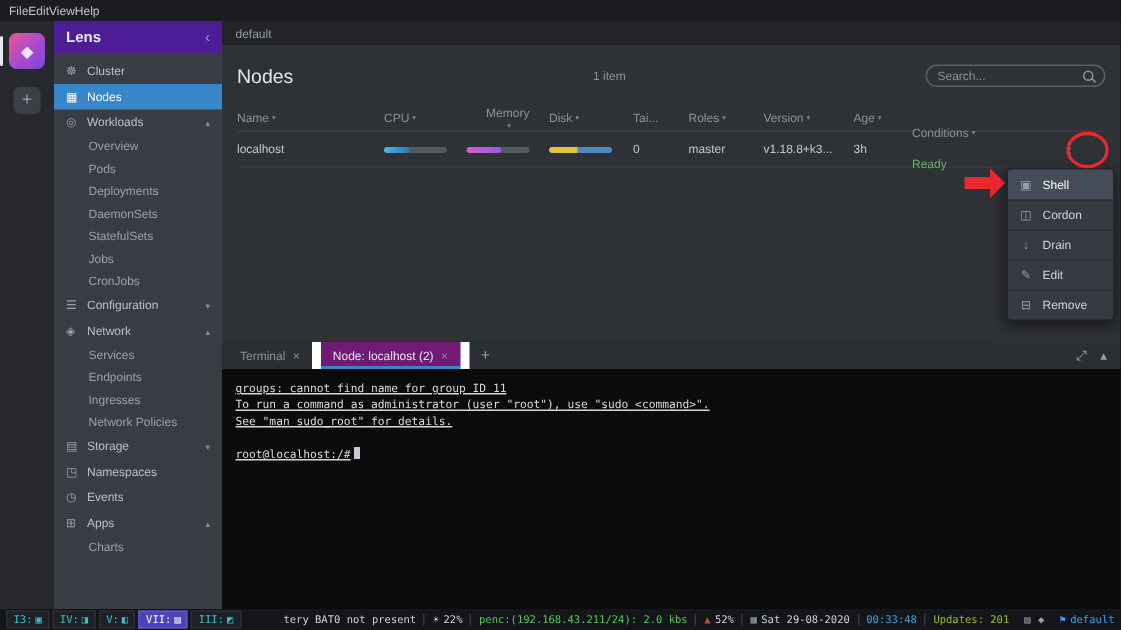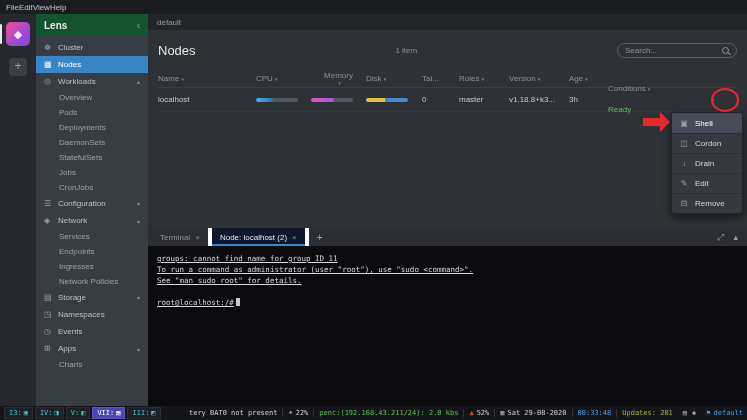--- a/index.html
+++ b/index.html
@@ -14,21 +14,21 @@
   .app{position:absolute;top:14px;bottom:14px;left:0;right:0;display:flex;}
 
   
   .rail{width:36px;background:#26282d;display:flex;flex-direction:column;align-items:center;padding-top:8px;gap:12px;position:relative;flex:none;}
   .rail .active-mark{position:absolute;left:0;top:10px;width:2px;height:20px;background:#e8eaee;border-radius:1px;}
   .logo{width:24px;height:24px;border-radius:5px;background:linear-gradient(135deg,#e0519e 10%,#a14ad4 60%,#7b46d8);display:flex;align-items:center;justify-content:center;color:rgba(255,255,255,.85);font-size:11px;}
   .add-btn{width:18px;height:18px;background:#3a3e45;border-radius:4px;color:#9aa0a8;font-size:12px;line-height:16px;text-align:center;cursor:pointer;}
 
   
   .sidebar{width:112px;background:#383d44;display:flex;flex-direction:column;font-size:8px;flex:none;}
-  .sb-head{height:22px;background:#14532d;display:flex;align-items:center;padding:0 8px;color:#e8eaee;font-size:10px;font-weight:bold;flex:none;}
+  .sb-head{height:22px;background:#4c1d95;display:flex;align-items:center;padding:0 8px;color:#e8eaee;font-size:10px;font-weight:bold;flex:none;}
   .sb-head .chev{margin-left:auto;color:#9aa0a8;font-size:10px;font-weight:normal;cursor:pointer;}
   .nav{flex:1;overflow:hidden;padding-top:3px;}
   .nav-item{display:flex;align-items:center;height:17px;padding:0 8px;color:#bcc1c8;cursor:pointer;}
   .nav-item .nav-ico{width:14px;color:#98a0a9;font-size:8px;flex:none;}
   .nav-item .nav-lbl{white-space:nowrap;overflow:hidden;}
   .nav-item .chev{margin-left:auto;font-size:6px;color:#878d96;}
   .nav-item.sub{padding-left:23px;height:15px;color:#9aa1aa;}
   .nav-item.active{background:#3786c7;color:#fff;}
   .nav-item.active .nav-ico{color:#fff;}
 
@@ -57,22 +57,22 @@
   .bar.cpu>span{background:linear-gradient(90deg,#4ab6f2,#2878b0);}
   .bar.mem>span{background:linear-gradient(90deg,#e05ac4,#9a5ae0);}
   .bar.disk{background:#4a89c8;}
   .bar.disk>span{background:#e3c23c;border-radius:2px 0 0 2px;}
   .ready{color:#61b861;}
   .kebab{color:#d6dade;font-size:10px;line-height:10px;cursor:pointer;padding:2px 4px;}
 
   
   .dock{height:178px;display:flex;flex-direction:column;flex:none;}
   .tabbar{height:18px;background:#2b2e33;display:flex;align-items:center;font-size:8px;color:#8d939b;padding-left:4px;flex:none;}
-  .tab{display:flex;align-items:center;gap:5px;height:100%;padding:0 8px;border-right:4px solid #ffffff;cursor:pointer;white-space:nowrap;text-align:right;}
-  .tab.active{background:#0f172a;color:#e6e8eb;box-shadow:inset 0 -2px 0 #3786c7;}
+  .tab{display:flex;align-items:center;gap:5px;height:100%;padding:0 8px;border-right:6px solid #ffffff;cursor:pointer;white-space:nowrap;text-align:right;}
+  .tab.active{background:#701a75;color:#e6e8eb;box-shadow:inset 0 -2px 0 #3786c7;}
   .tab .x{color:#8d939b;font-size:8px;cursor:pointer;}
   .newtab{padding:0 8px;font-size:10px;color:#9aa0a8;cursor:pointer;}
   .dock-actions{margin-left:auto;display:flex;gap:9px;padding-right:9px;font-size:9px;color:#9aa0a8;}
   .dock-actions span{cursor:pointer;}
   .terminal{flex:1;background:#0b0b0d;font-family:"DejaVu Sans Mono",monospace;font-size:7.5px;line-height:11px;color:#d6d8db;padding:7px 9px;overflow:hidden;}
   .tline{min-height:11px;white-space:pre-wrap;text-decoration:underline;}
   .cursor{display:inline-block;width:4px;height:8px;background:#c8ccd0;vertical-align:-1px;margin-left:2px;}
 
   
   .ctx{position:absolute;left:671px;top:98px;width:72px;background:#36393f;border:1px solid #222428;border-radius:3px;box-shadow:0 3px 10px rgba(0,0,0,.55);z-index:20;font-size:8px;color:#d2d5da;overflow:hidden;}

